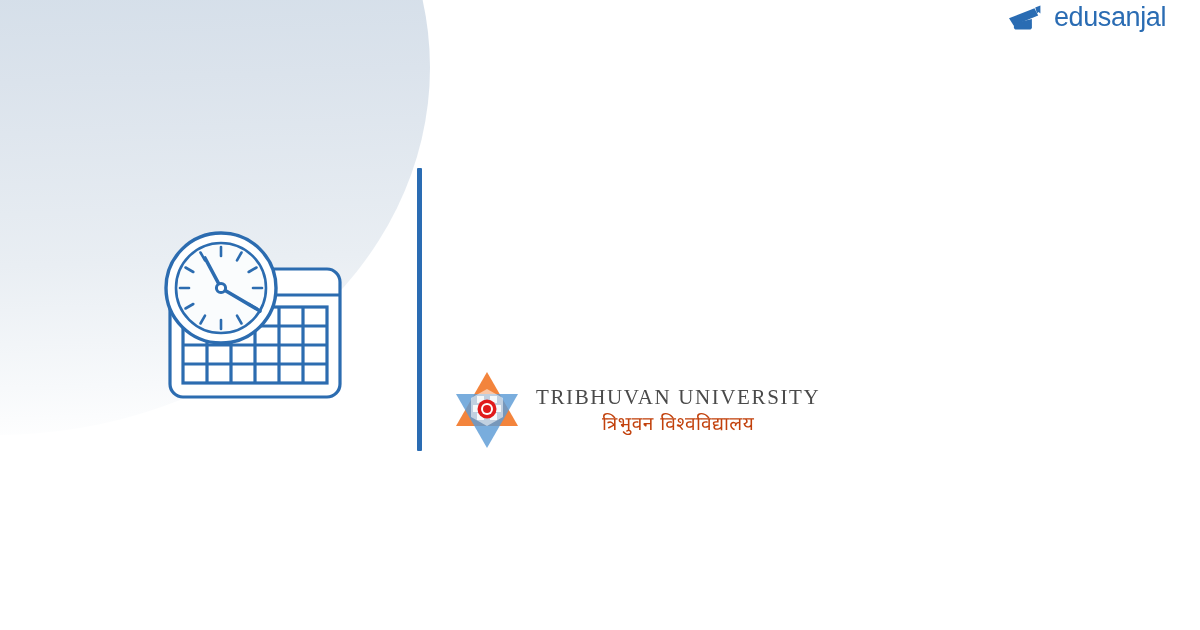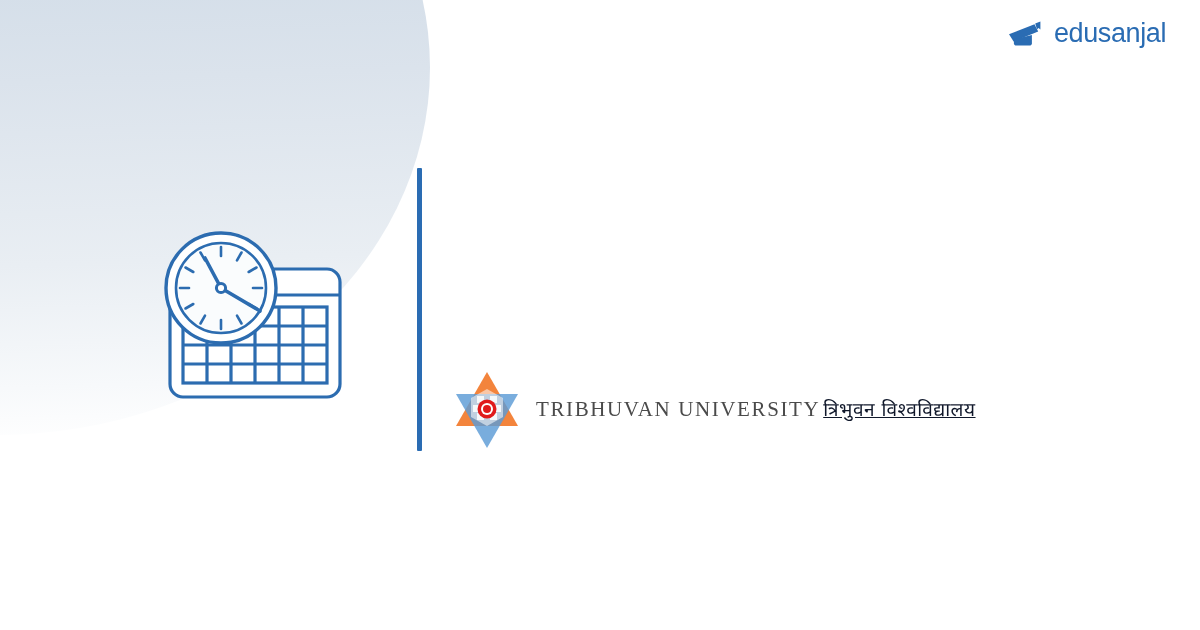--- a/index.html
+++ b/index.html
@@ -31,21 +31,21 @@
                 #dbe3ec 52%,
                 #e9eef3 76%,
                 #f7f9fb 92%,
                 #ffffff 100%);
   }
 
   
   .brand {
     position:absolute;
     right:34px;
-    top:20px;
+    top:4px;
     display:flex;
     align-items:center;
     gap:4px;
   }
   .brand-cap { display:block; width:42px; height:26px; }
   .brand-name {
     font-size:27px;
     font-weight:400;
     color:#2a6cb3;
     letter-spacing:-0.4px;
@@ -89,38 +89,37 @@
   
   .uni {
     position:absolute;
     left:452px;
     top:368px;
     display:flex;
     align-items:center;
     gap:14px;
   }
   .uni-emblem { display:block; width:70px; height:84px; }
-  .uni-text { display:flex; gap:3px; }
+  .uni-text { display:flex; flex-direction:column; gap:3px; }
   .uni-en {
     font-family:"Liberation Serif", serif;
     font-size:21px;
     letter-spacing:1.6px;
     color:#4a4a4a;
     line-height:1.1;
     white-space:nowrap;
   }
   .uni-np {
     font-family:"DejaVu Sans", sans-serif;
     font-size:19px;
-    color:#0f172a;
+    color:#c2410c;
     line-height:1.2;
     letter-spacing:0.5px;
-    text-align:right;
+    text-align:center;
     white-space:nowrap;
-    text-decoration:underline;
   }
 </style>
 </head>
 <body>
 
 <div class="canvas">
 
   <div class="bg-blob"></div>
 
   <div class="brand">

